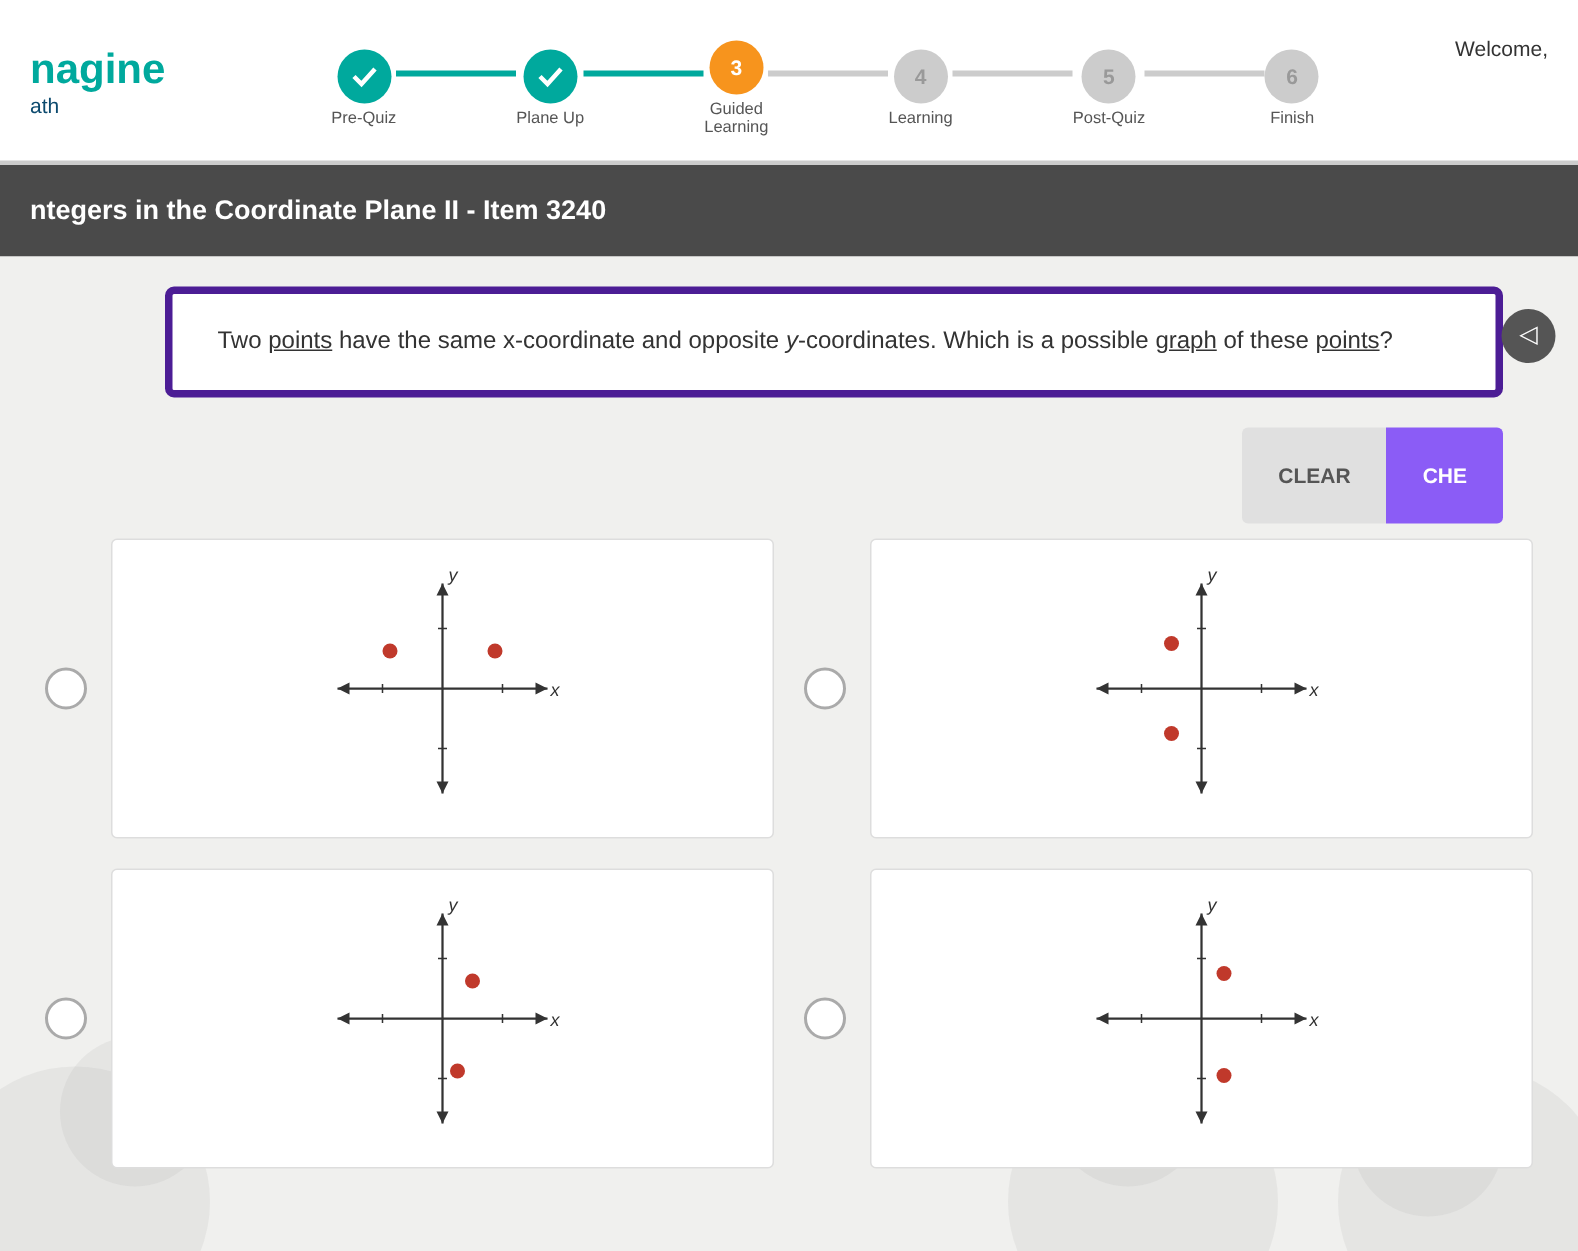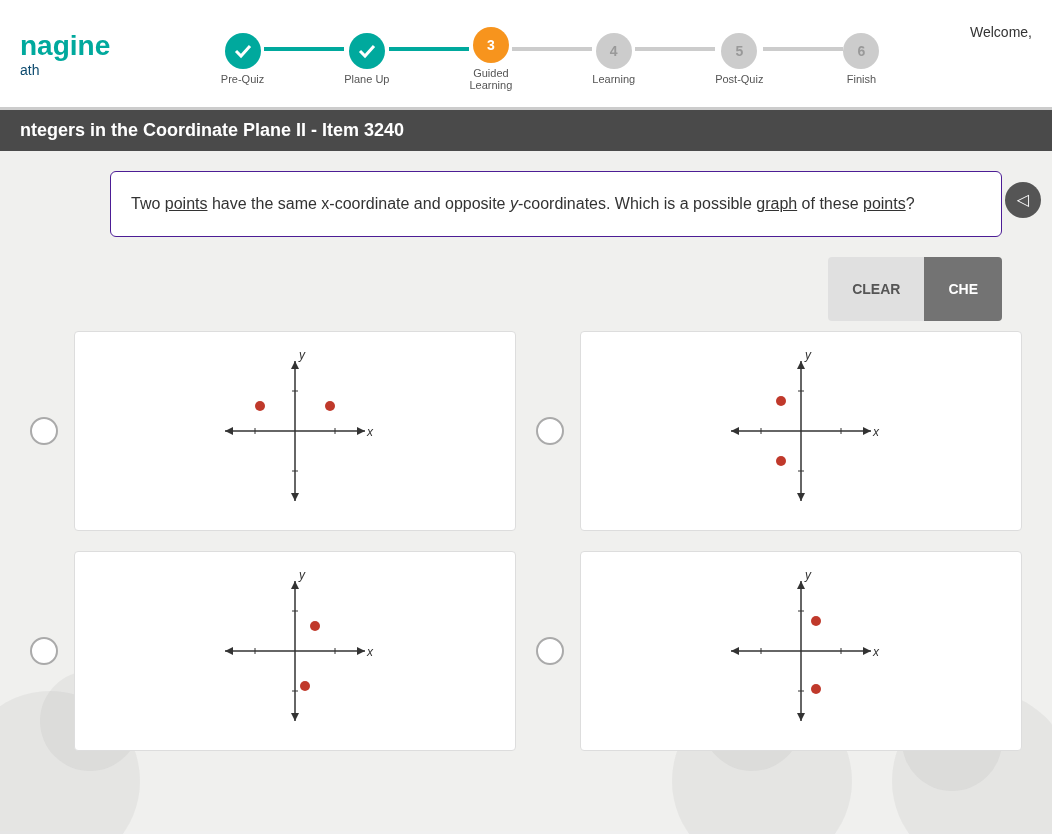--- a/index.html
+++ b/index.html
@@ -112,39 +112,39 @@
       color: #333;
       margin-left: 20px;
       align-self: flex-start;
       padding-top: 24px;
     }
 
     
     .item-title-bar {
       background: #4a4a4a;
       color: white;
-      padding: 10px 20px;
+      padding: 20px 20px;
       font-size: 18px;
       font-weight: bold;
     }
 
     
     .main-content {
       padding: 20px 30px;
       background: #f0f0ee;
       min-height: calc(834px - 110px - 44px);
       position: relative;
     }
 
     
     .question-card {
       background: white;
-      border: 1px solid #4c1d95;
+      border: 5px solid #4c1d95;
       border-radius: 6px;
-      padding: 20px 20px;
+      padding: 20px 30px;
       margin-left: 80px;
       margin-right: 20px;
       position: relative;
       font-size: 16px;
       color: #333;
       line-height: 1.5;
     }
 
     .question-card .underline {
       text-decoration: underline;
@@ -183,21 +183,21 @@
       border: none;
       padding: 19px 24px;
       font-size: 14px;
       font-weight: bold;
       cursor: pointer;
       color: #555;
       border-radius: 4px 0 0 4px;
     }
 
     .btn-check {
-      background: #737373;
+      background: #8b5cf6;
       border: none;
       padding: 24px 24px;
       font-size: 14px;
       font-weight: bold;
       cursor: pointer;
       color: white;
       border-radius: 0 4px 4px 0;
     }
 
     

